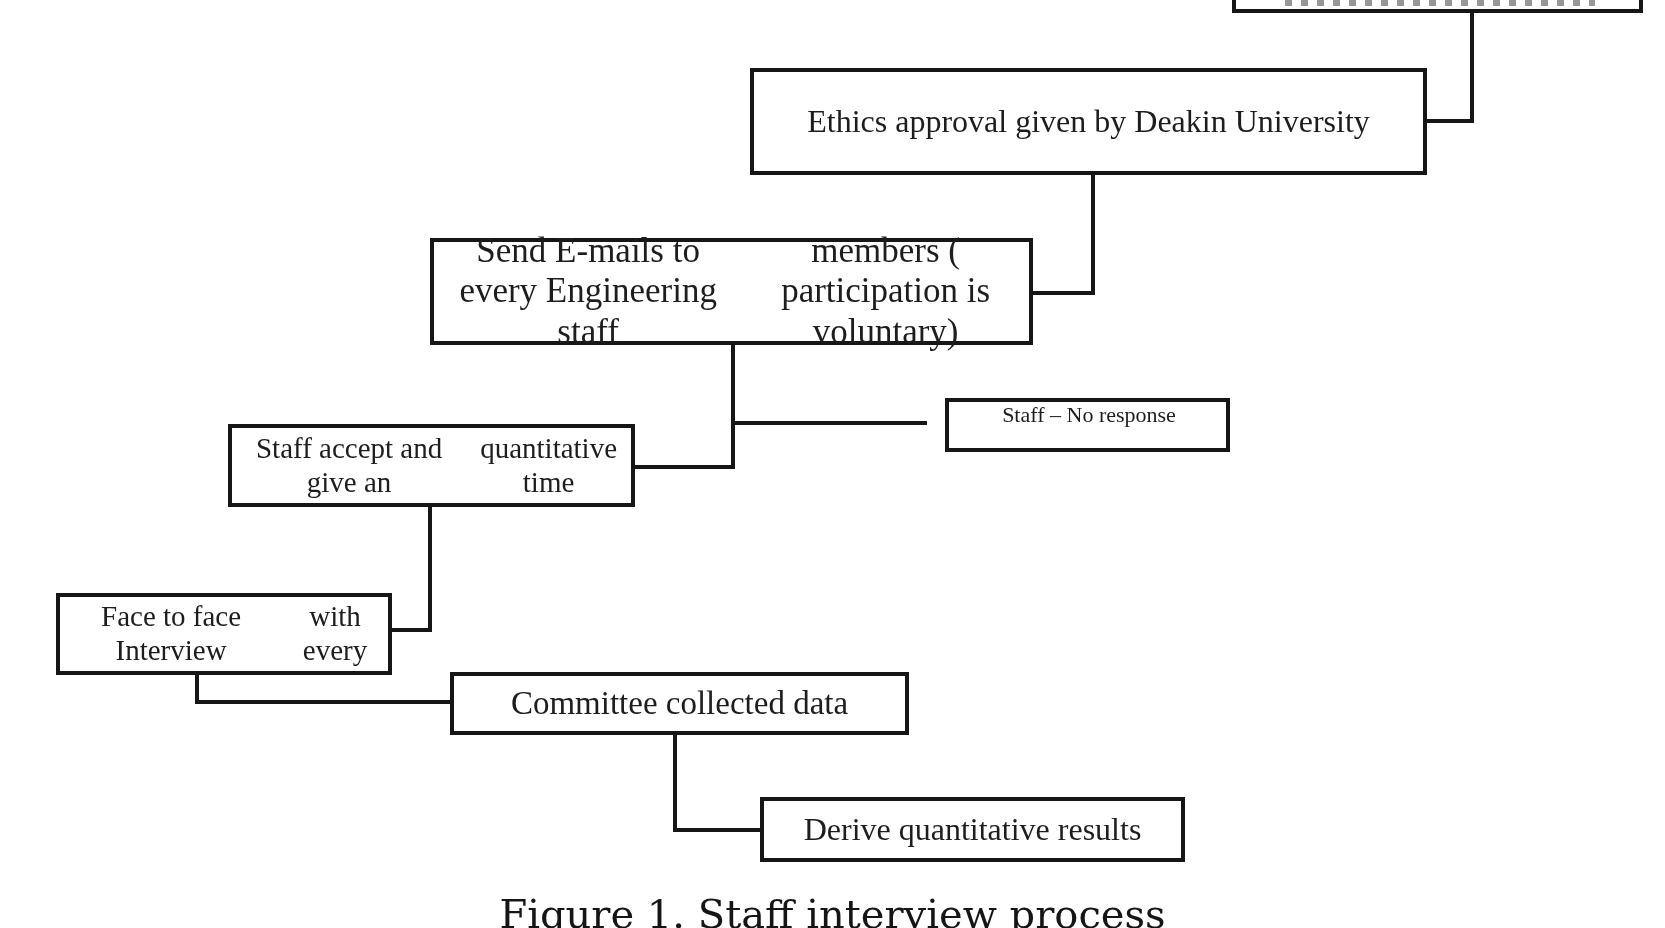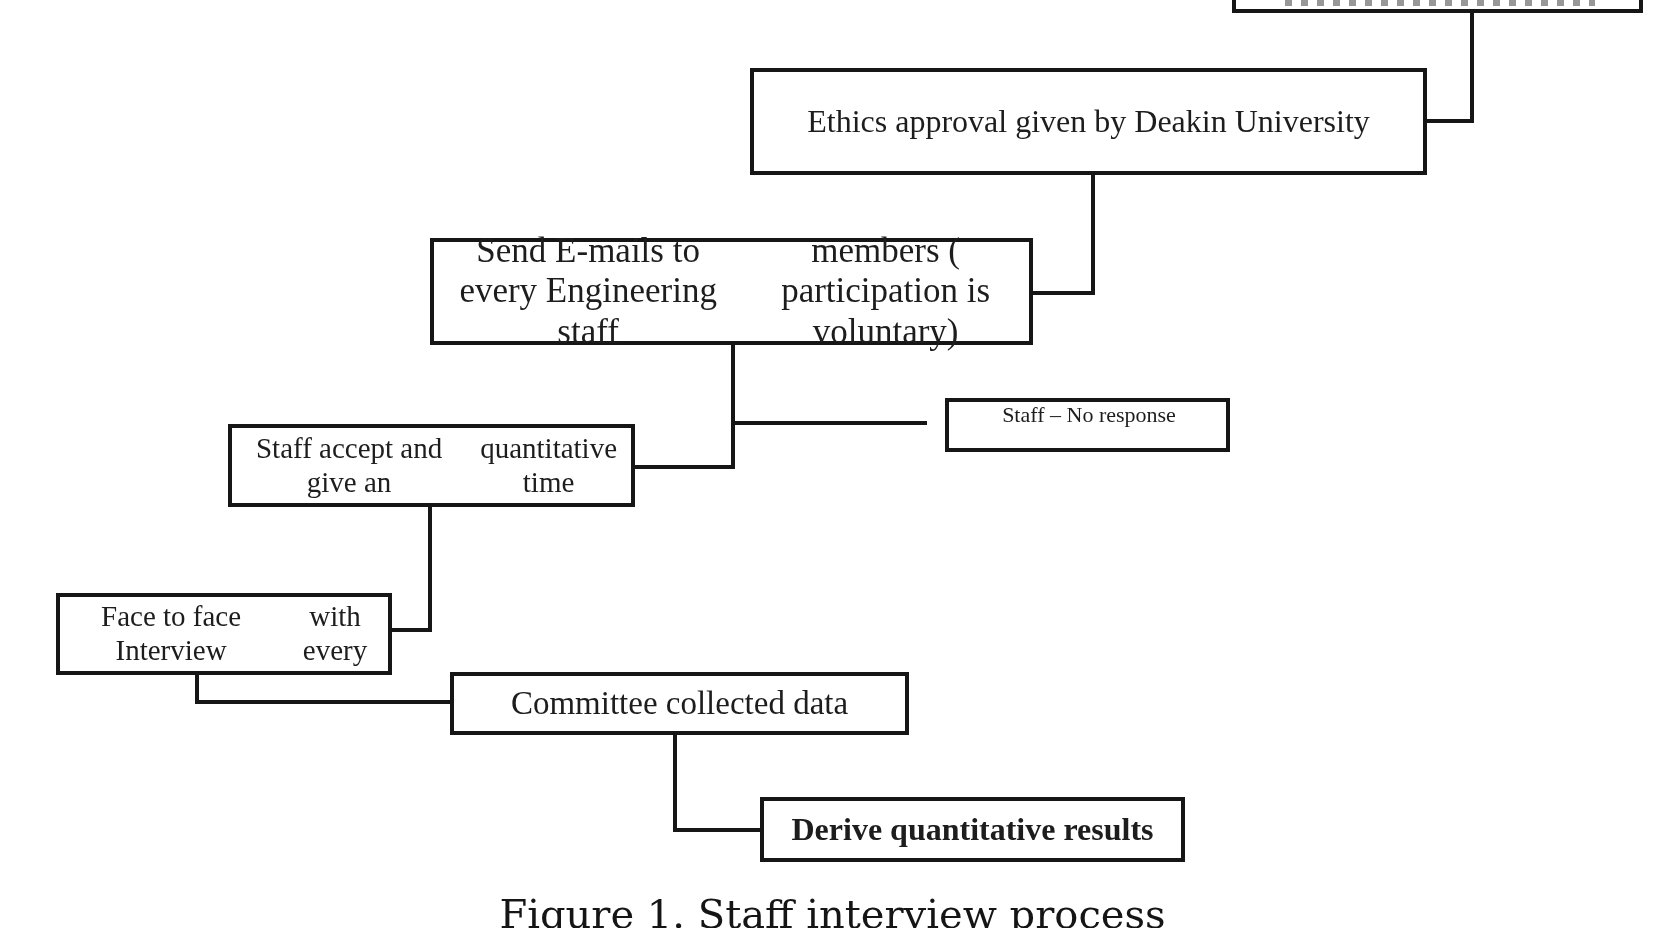--- a/index.html
+++ b/index.html
@@ -44,21 +44,21 @@
     text-align:center;
     line-height:1.16;
   }
   #top-box      {left:1232px;top:-55px;width:411px;height:68px;}
   #ethics-box   {left:750px; top:68px; width:677px;height:107px;font-size:32px;}
   #send-box     {left:430px; top:238px;width:603px;height:107px;font-size:35px;}
   #accept-box   {left:228px; top:424px;width:407px;height:83px; font-size:29px;justify-content:flex-end;}
   #noresp-box   {left:927px; top:398px;width:285px;height:54px; font-size:22px;align-items:flex-start;text-align:left;padding-left:3px;margin-left:18px;}
   #face-box     {left:32px;  top:593px;width:336px;height:82px; font-size:29px;margin-left:24px;}
   #analysing-box{left:450px; top:672px;width:459px;height:63px; font-size:33px;}
-  #derive-box   {left:760px; top:797px;width:425px;height:65px; font-size:32px;font-weight:bold;}
+  #derive-box   {left:760px; top:797px;width:425px;height:65px; font-size:32px;}
   
   .smudge{
     position:absolute;
     left:1285px;top:0;width:310px;height:6px;
     background:repeating-linear-gradient(90deg,#5f5f5f 0 7px,transparent 7px 16px);
     opacity:.65;
   }
   
   .caption{
     position:absolute;

